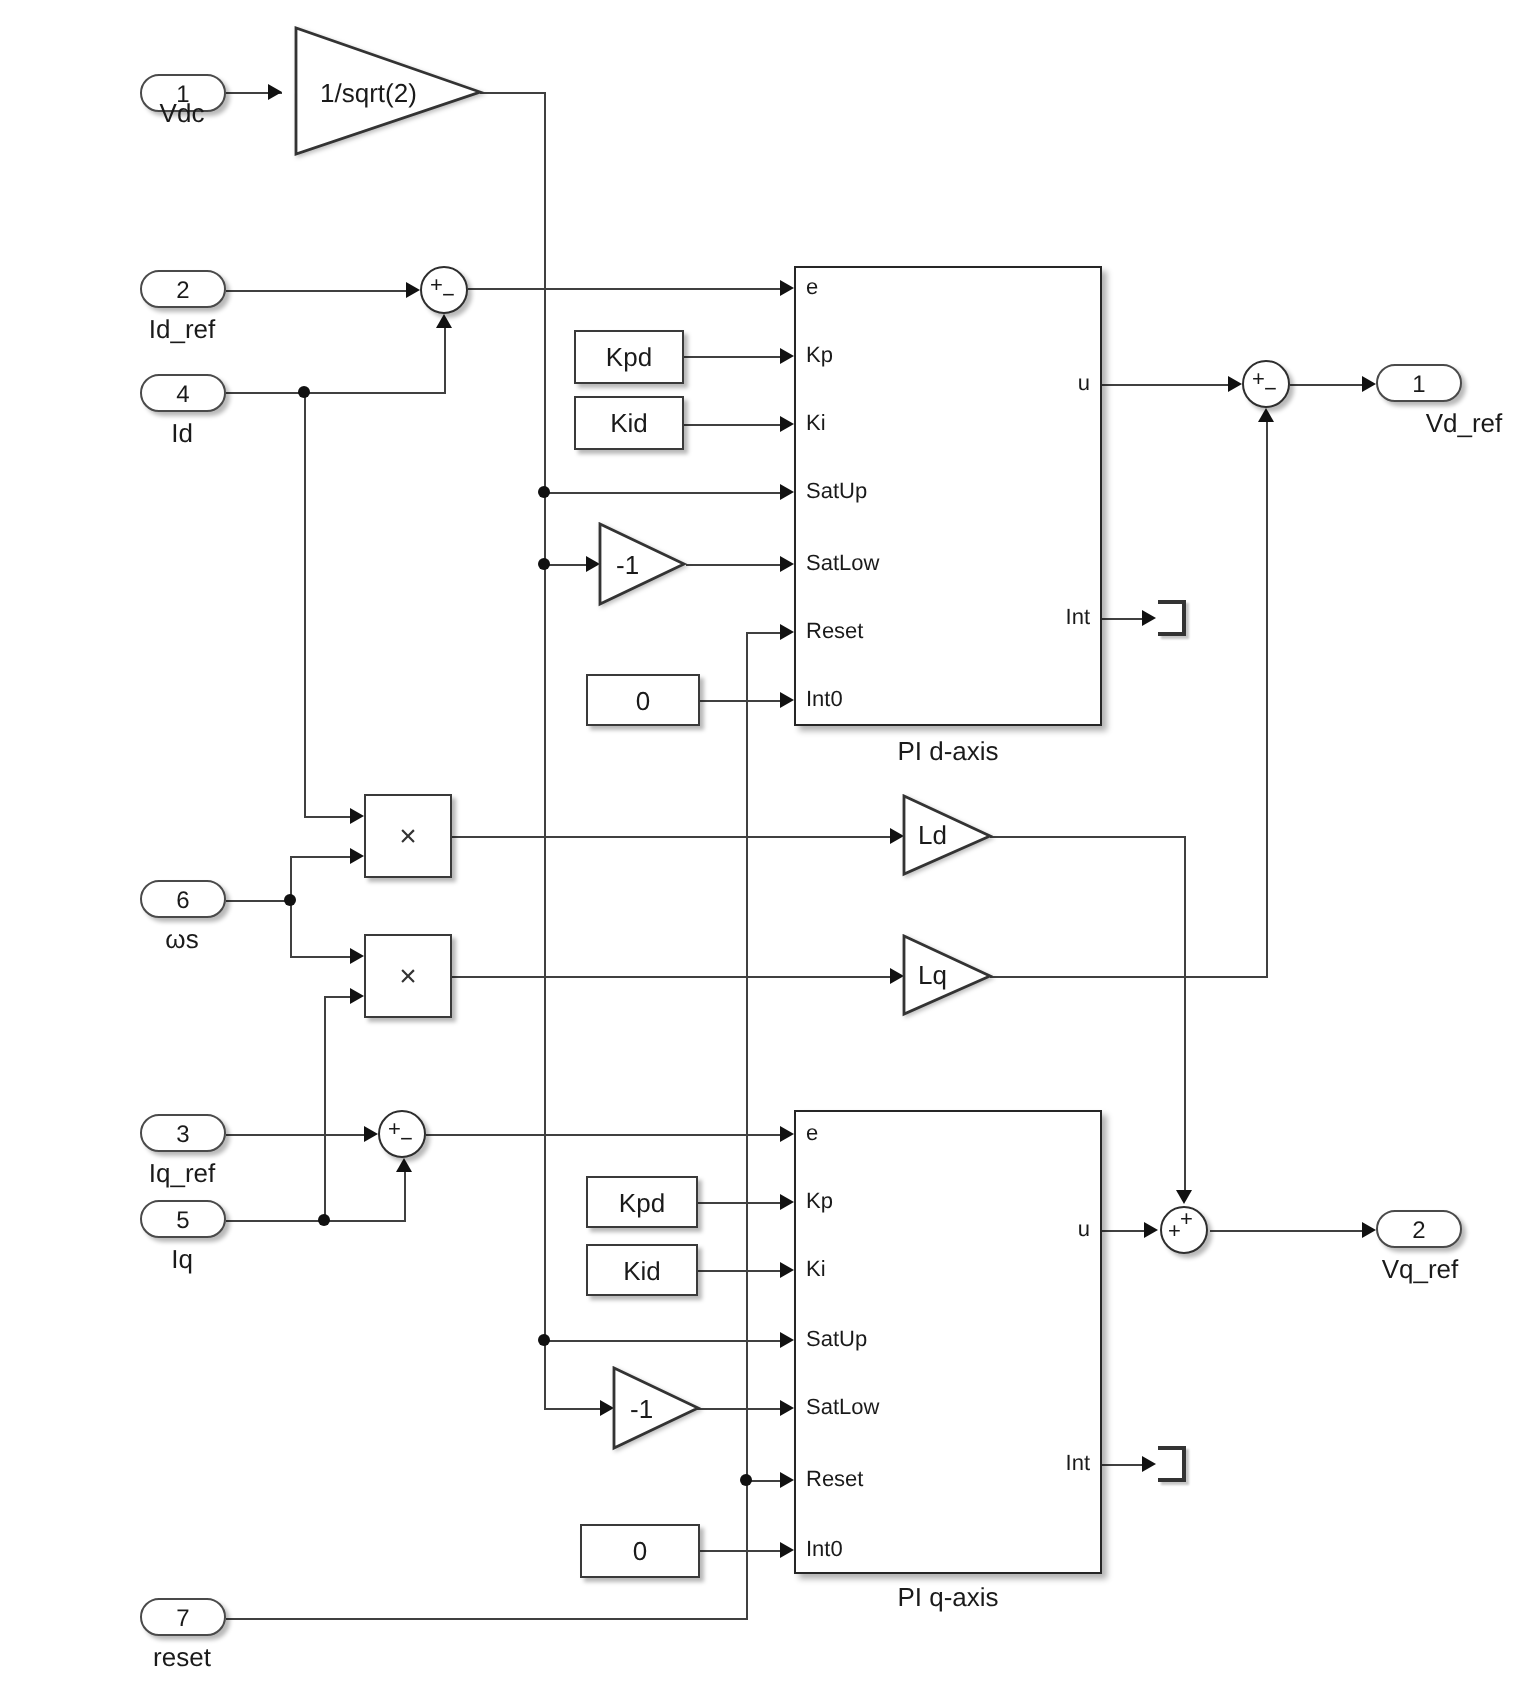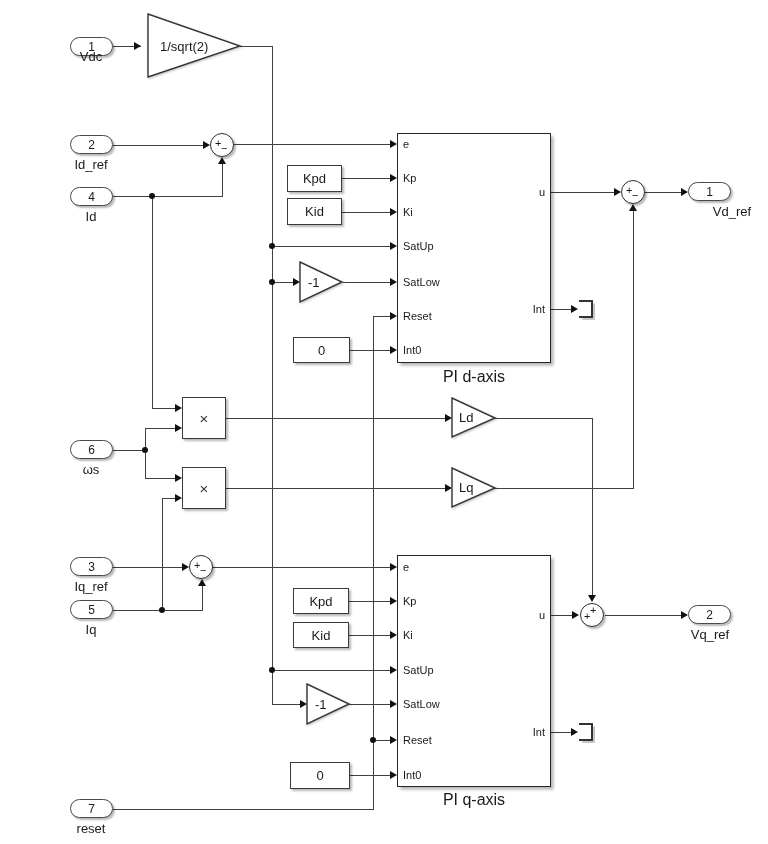--- a/index.html
+++ b/index.html
@@ -25,21 +25,21 @@
            font-size:13px; display:flex; align-items:center; justify-content:center; }
   .prod { position:absolute; width:44px; height:42px; background:#fff; border:1.4px solid #3a3a3a; box-shadow:2px 2px 2px rgba(0,0,0,.28);
           font-size:15px; color:#333; display:flex; align-items:center; justify-content:center; }
   .sum { position:absolute; width:24px; height:24px; background:#fff; border:1.4px solid #2e2e2e; border-radius:50%;
          box-shadow:2px 2px 2px rgba(0,0,0,.28); font-size:11px; }
   .sgn { position:absolute; line-height:10px; }
   .pi { position:absolute; width:154px; background:#fff; border:1.5px solid #262626; box-shadow:2.5px 2.5px 3px rgba(0,0,0,.3); }
   .pi span { position:absolute; font-size:11px; }
   .pi .lft { left:5px; }
   .pi .rgt { right:5px; }
-  .bname { position:absolute; text-align:center; font-size:16px; }
+  .bname { position:absolute; text-align:center; font-size:13px; }
   .gain { position:absolute; filter:drop-shadow(1.5px 1.5px 1px rgba(0,0,0,.25)); }
   .gain text { font-size:13px; fill:#1a1a1a; }
   .term { position:absolute; width:14px; height:18px; border-top:2px solid #333; border-right:2px solid #333; border-bottom:2px solid #333;
           box-shadow:1.5px 1.5px 1px rgba(0,0,0,.22); }
 </style>
 </head>
 <body>
 
 <div id="canvas">
 

